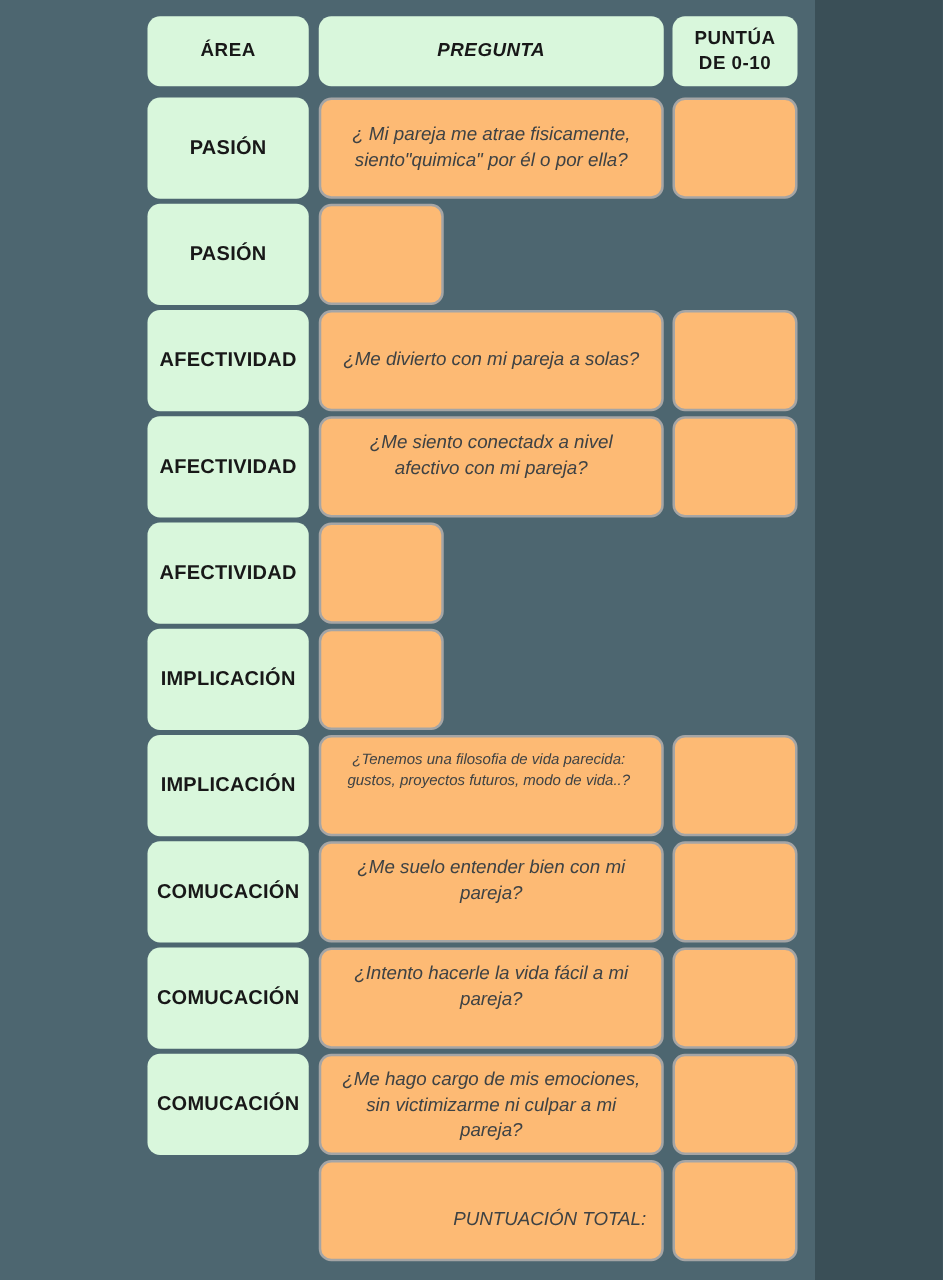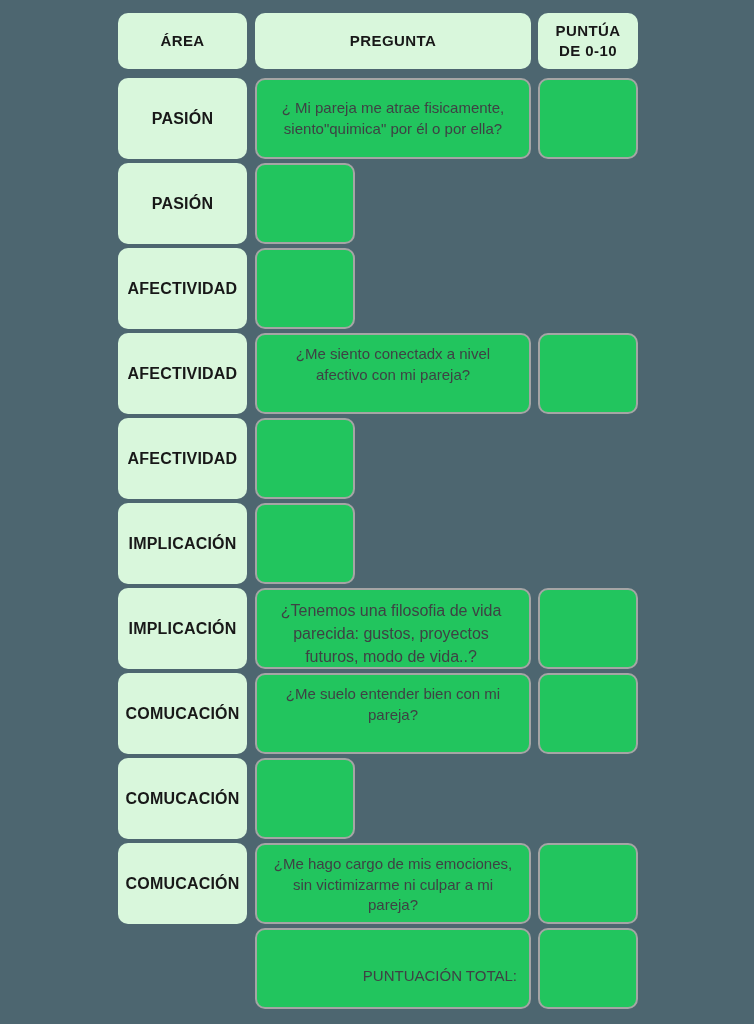--- a/index.html
+++ b/index.html
@@ -1,19 +1,19 @@
 <!DOCTYPE html>
 <html><head>
 <meta charset="utf-8">
 <style>
   * { margin: 0; padding: 0; box-sizing: border-box; }
   html, body { background: #3a4f57; }
   .page {
     position: relative;
-    width: 754px;
+    width: 652px;
     height: 1024px;
     background: #4d6670;
     overflow: hidden;
     font-family: "Liberation Sans", sans-serif;
   }
   .table {
     position: absolute;
     left: 118px;
     top: 13px;
     width: 520px;
@@ -22,21 +22,21 @@
     display: flex;
     height: 81px;
     margin-bottom: 4px;
   }
   .row.header-row {
     height: 56px;
     margin-bottom: 9px;
   }
   .row.total-row { margin-bottom: 0; }
   .col-area  { width: 129px; margin-right: 8px; flex: none; }
-  .col-q     { width: 276px; margin-right: 7px; flex: none; }
+  .col-q     { width: 276px; margin-right: 7px; flex: none; font-style: italic; }
   .col-score { width: 100px; flex: none; }
 
   .greenbox {
     background: #d9f7dc;
     border-radius: 10px;
     display: flex;
     align-items: center;
     justify-content: center;
     text-align: center;
     color: #181818;
@@ -48,38 +48,38 @@
     letter-spacing: 0.4px;
     line-height: 1.35;
     padding: 4px 8px;
   }
   .area-cell {
     font-size: 16px;
     letter-spacing: 0.2px;
     padding: 4px 6px;
   }
   .whitebox {
-    background: #22c55e;
+    background: #fdba74;
     border: 2px solid #a5a5a5;
     border-radius: 10px;
     height: 100%;
     width: 100%;
   }
   .qbox {
     display: flex;
     justify-content: center;
     text-align: center;
     color: #3e4244;
     font-size: 15px;
     line-height: 1.38;
     padding: 8px 14px;
   }
   .qbox.vc { align-items: center; }
   .qbox.vt { align-items: flex-start; padding-top: 9px; }
-  .qbox.small { font-size: 16px; padding-left: 8px; padding-right: 12px; line-height: 1.45; }
+  .qbox.small { font-size: 12px; padding-left: 8px; padding-right: 12px; line-height: 1.45; }
   .qbox.total {
     align-items: flex-end;
     justify-content: flex-end;
     text-align: right;
     padding: 16px 12px 20px 14px;
   }
   .spacer-cell { height: 100%; }
 </style>
 </head>
 <body>
@@ -105,20 +105,23 @@
 
     <div class="row">
       <div class="col-area greenbox area-cell">PASIÓN</div>
       <div class="col-score">
           <div class="whitebox"></div>
         </div>
     </div>
 
     <div class="row">
       <div class="col-area greenbox area-cell">AFECTIVIDAD</div>
+      <div class="col-q">
+          <div class="whitebox qbox vc">¿Me divierto con mi pareja a solas?</div>
+        </div>
       <div class="col-score">
           <div class="whitebox"></div>
         </div>
     </div>
 
     <div class="row">
       <div class="col-area greenbox area-cell">AFECTIVIDAD</div>
       <div class="col-q">
           <div class="whitebox qbox vt">¿Me siento conectadx a nivel afectivo con mi pareja?</div>
         </div>
@@ -156,20 +159,23 @@
       <div class="col-q">
           <div class="whitebox qbox vt">¿Me suelo entender bien con mi pareja?</div>
         </div>
       <div class="col-score">
           <div class="whitebox"></div>
         </div>
     </div>
 
     <div class="row">
       <div class="col-area greenbox area-cell">COMUCACIÓN</div>
+      <div class="col-q">
+          <div class="whitebox qbox vt">¿Intento hacerle la vida fácil a mi pareja?</div>
+        </div>
       <div class="col-score">
           <div class="whitebox"></div>
         </div>
     </div>
 
     <div class="row">
       <div class="col-area greenbox area-cell">COMUCACIÓN</div>
       <div class="col-q">
           <div class="whitebox qbox vt">¿Me hago cargo de mis emociones, sin victimizarme ni culpar a mi pareja?</div>
         </div>

